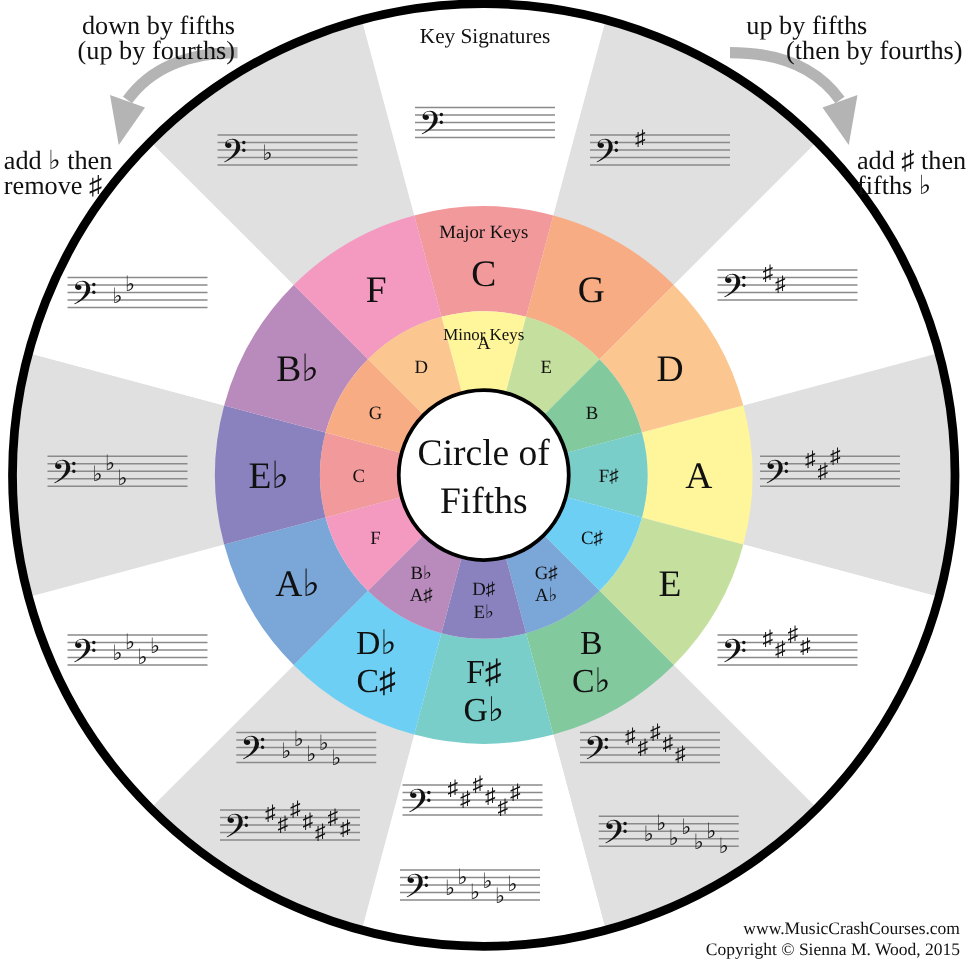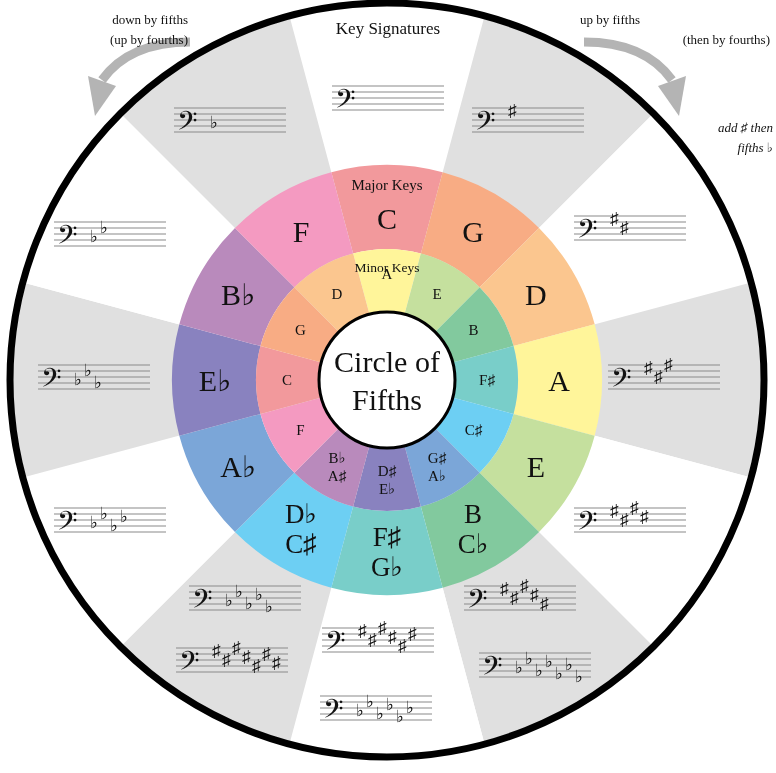--- a/index.html
+++ b/index.html
@@ -1,19 +1,19 @@
 <!DOCTYPE html>
 <html><head>
 <meta charset="utf-8">
 <style>
   html, body { margin: 0; padding: 0; background: #ffffff; }
   body { width: 776px; height: 773px; position: relative; overflow: hidden;
          font-family: "Liberation Serif", "DejaVu Serif", serif; color: #111; }
   #stage { position: absolute; left: 0; top: 0; width: 776px; height: 773px; }
-  .corner-text { position: absolute; font-size: 13px; line-height: 20px; color: #111; }
+  .corner-text { position: absolute; font-size: 21px; line-height: 20px; color: #111; }
   .footer { position: absolute; right: 8px; bottom: 4px; text-align: right; font-size: 14px; line-height: 17px; }
   svg text { font-family: "Liberation Serif", "DejaVu Serif", serif; fill: #111; }
 </style>
 </head>
 <body>
 
 <div id="stage">
   <svg id="wheel" width="776" height="773" viewBox="0 0 776 773" xmlns="http://www.w3.org/2000/svg">
     <g id="outer-sectors">
         <path d="M290.2016771316572,18.74374096788847 A374,374 0 0 1 483.7983228683428,18.74374096788847 L387.00258819045104,379.9903407417371 A0.01,0.01 0 0 0 386.99741180954896,379.9903407417371 Z" fill="#ffffff"></path>
@@ -276,22 +276,30 @@
     <path d="M190,42 C150,42 120,55 102,80" fill="none" stroke="#b4b4b4" stroke-width="9" stroke-linecap="butt"></path>
     <polygon points="88,76 116,86 95,116" fill="#b4b4b4"></polygon>
     <path d="M584,42 C624,42 654,55 672,80" fill="none" stroke="#b4b4b4" stroke-width="9"></path>
     <polygon points="686,76 658,86 679,116" fill="#b4b4b4"></polygon>
   </svg>
 
   <div class="corner-text" style="left:28px; top:10px; text-align:right; width:160px;">
     <div>down by fifths</div>
     <div style="">(up by fourths)</div>
   </div>
+  <div class="corner-text" style="left:3px; top:118px;">
+    <div>add ♭ then</div>
+    <div>remove ♯</div>
+  </div>
   <div class="corner-text" style="left:580px; top:10px; width:190px;">
-    <div style="margin-left:0">up by fifths</div>
+    <div style="margin-left:17px">up by fifths</div>
     <div style="text-align:right">(then by fourths)</div>
   </div>
-  <div class="corner-text" style="right:3px; top:118px; text-align:right;font-style:italic;">
+  <div class="corner-text" style="right:3px; top:118px; text-align:left;">
     <div>add ♯ then</div>
     <div>fifths ♭</div>
   </div>
 
+  <div class="footer">
+    <div>www.MusicCrashCourses.com</div>
+    <div>Copyright © Sienna M. Wood, 2015</div>
+  </div>
 </div>
 
 </body></html>

